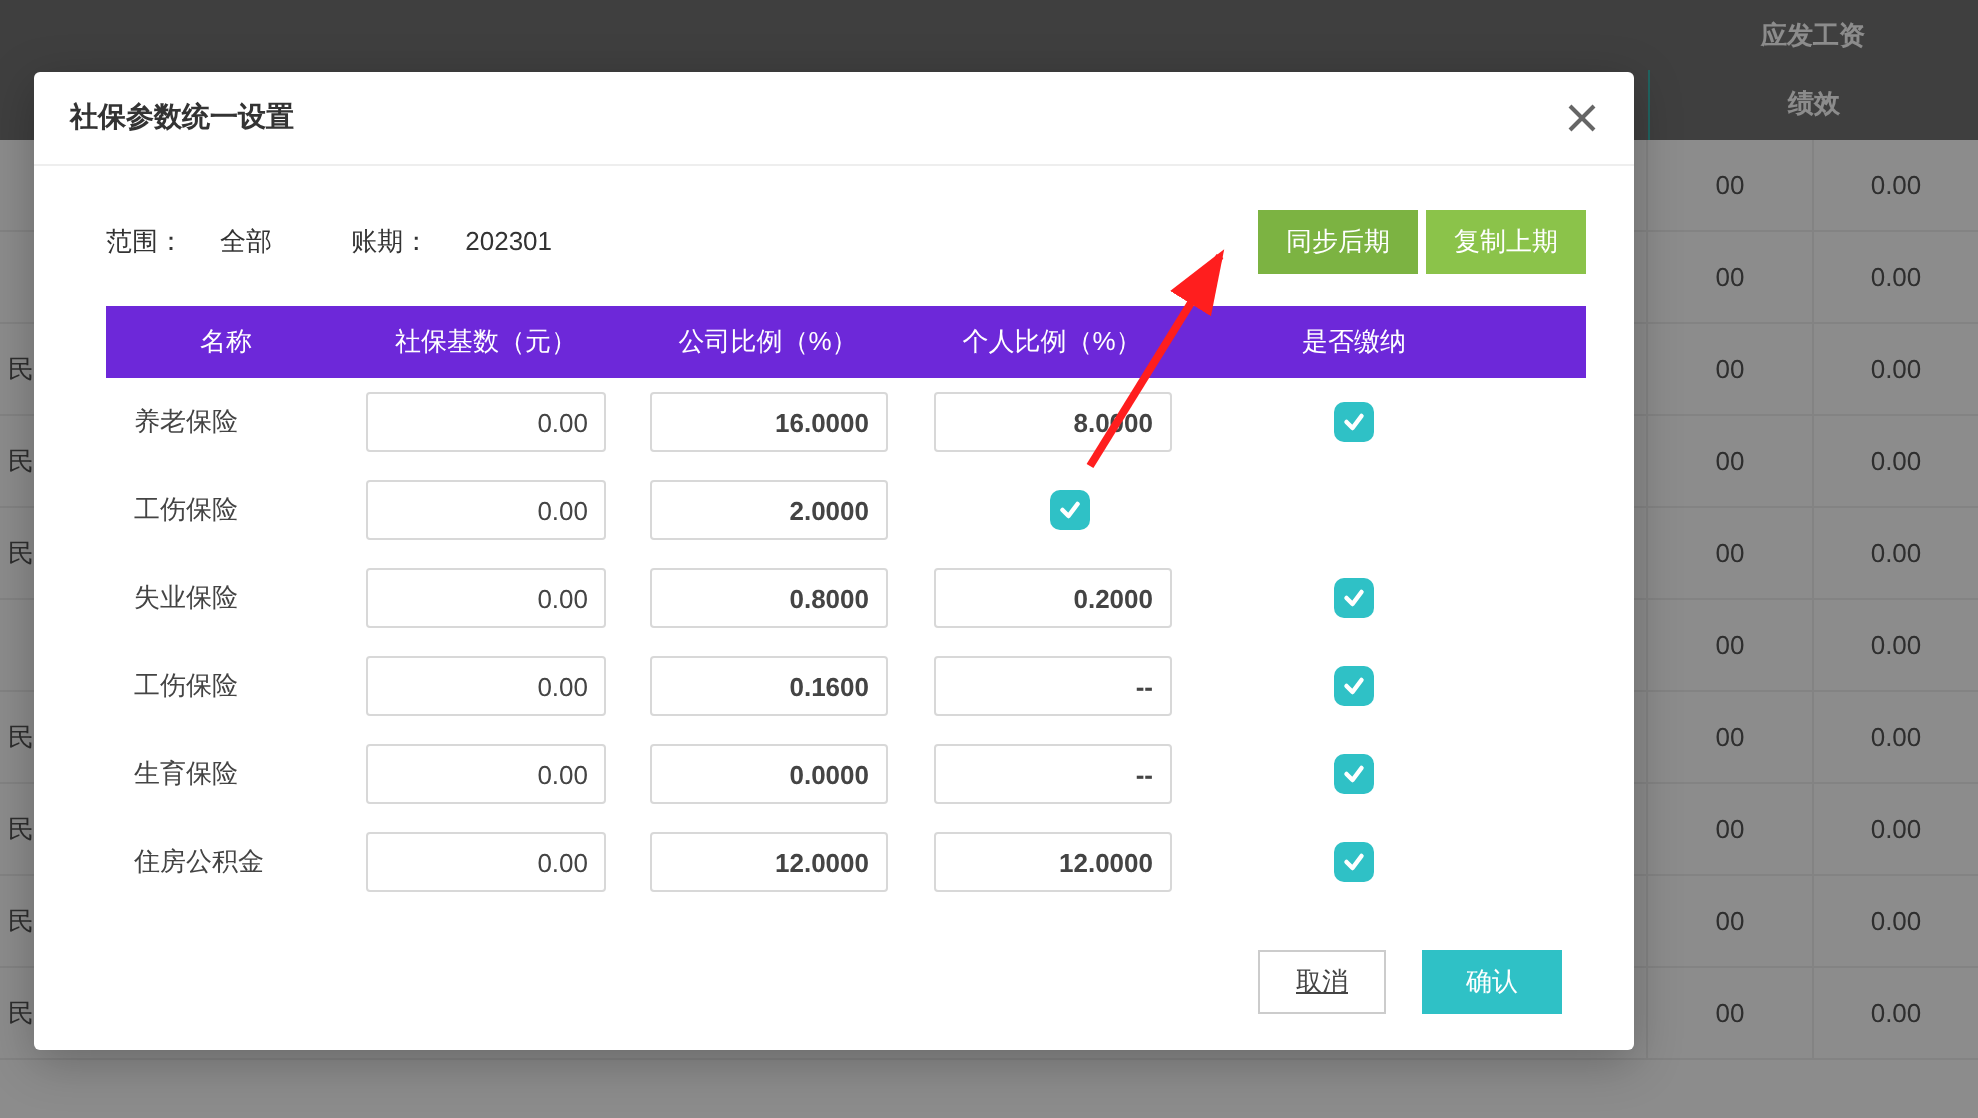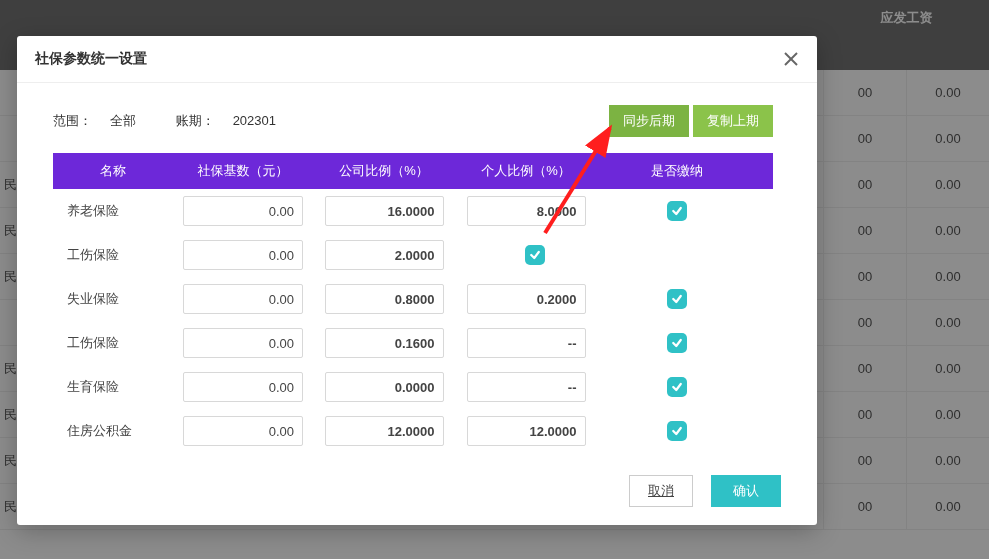--- a/index.html
+++ b/index.html
@@ -94,21 +94,21 @@
     color: #333;
     font-size: 14px;
     text-align: right;
   }
   .close-icon {
     width: 16px; height: 16px;
     color: #666;
     cursor: pointer;
   }
   .modal-body {
-    padding: 22px 44px 6px 36px;
+    padding: 22px 24px 6px 36px;
   }
   .topbar {
     display: flex;
     align-items: center;
     margin-bottom: 16px;
     font-size: 13px;
     color: #333;
     position: relative;
   }
   .topbar .left span { margin-right: 18px; }
@@ -210,20 +210,21 @@
 </head>
 <body>
 
 <div class="bg-header">
   <div class="bg-header-top">
     <div class="bg-top-spacer"></div>
     <div class="bg-top-right">应发工资</div>
   </div>
   <div class="bg-header-bottom">
     <div style="flex:1;border-left:none"></div>
+    <div style="width:165px">绩效</div>
   </div>
 </div>
 <div class="bg-body" id="bg-body">
     <div class="bg-row">
       <div class="bg-cell-left"></div>
       <div class="bg-cell2">00</div>
       <div class="bg-cell3">0.00</div>
     </div>
     <div class="bg-row">
       <div class="bg-cell-left"></div>

